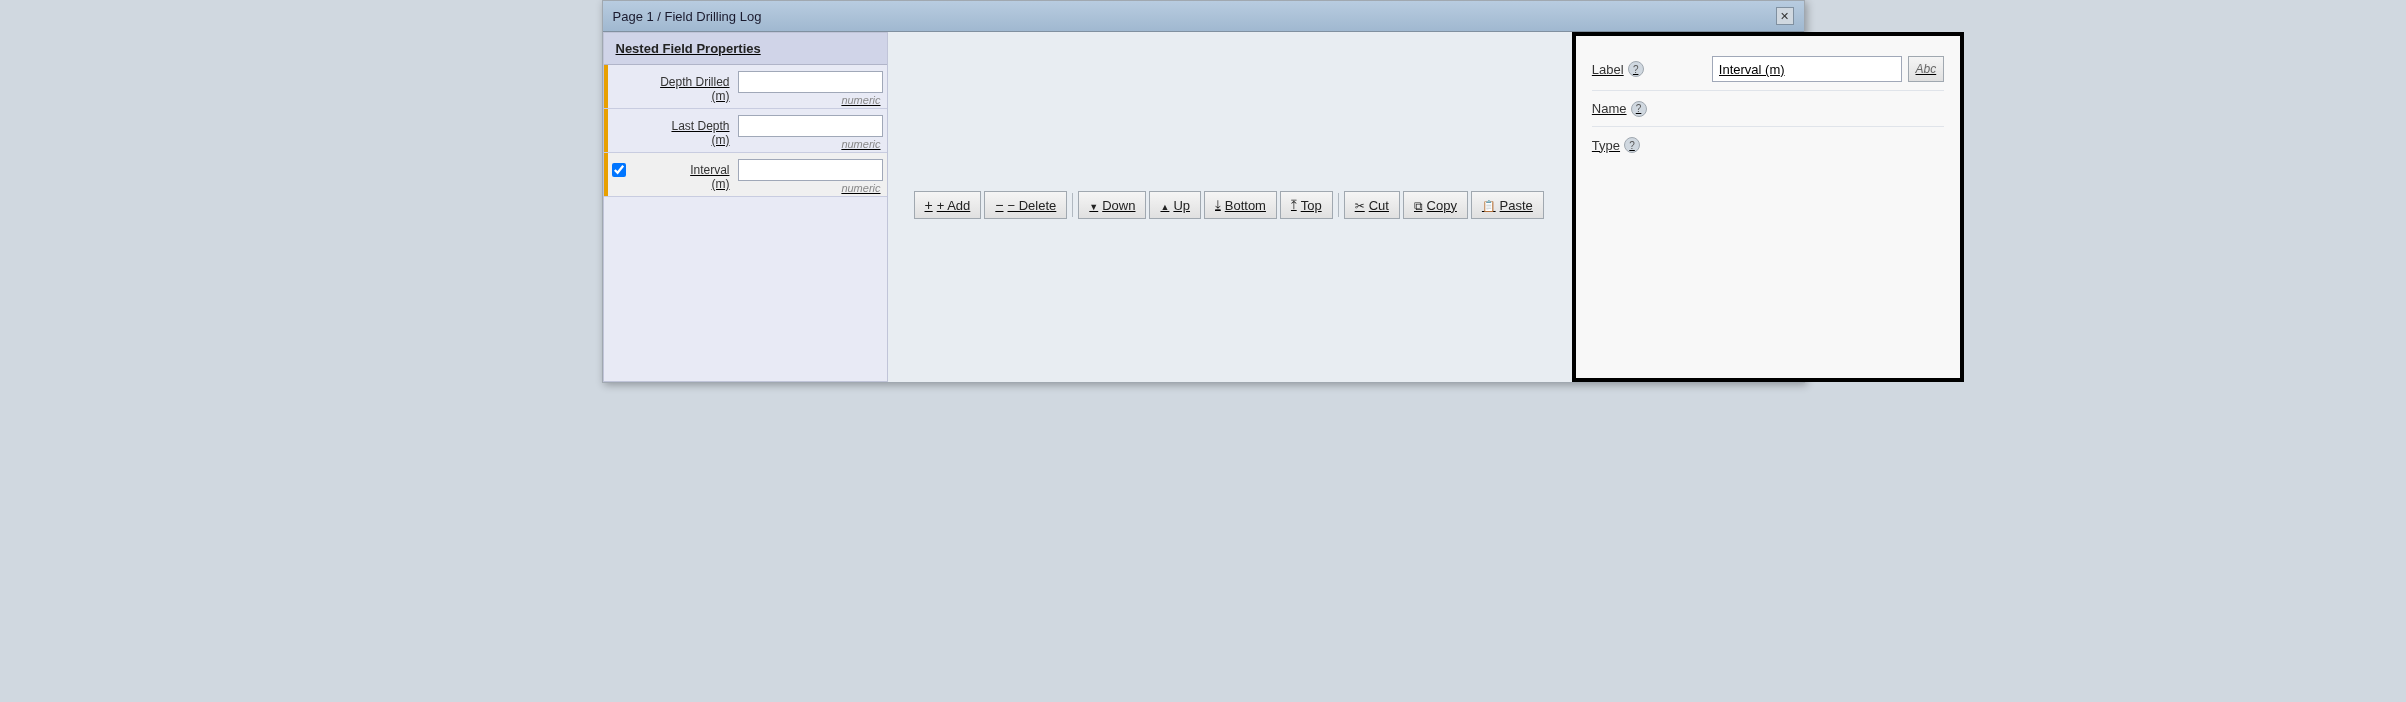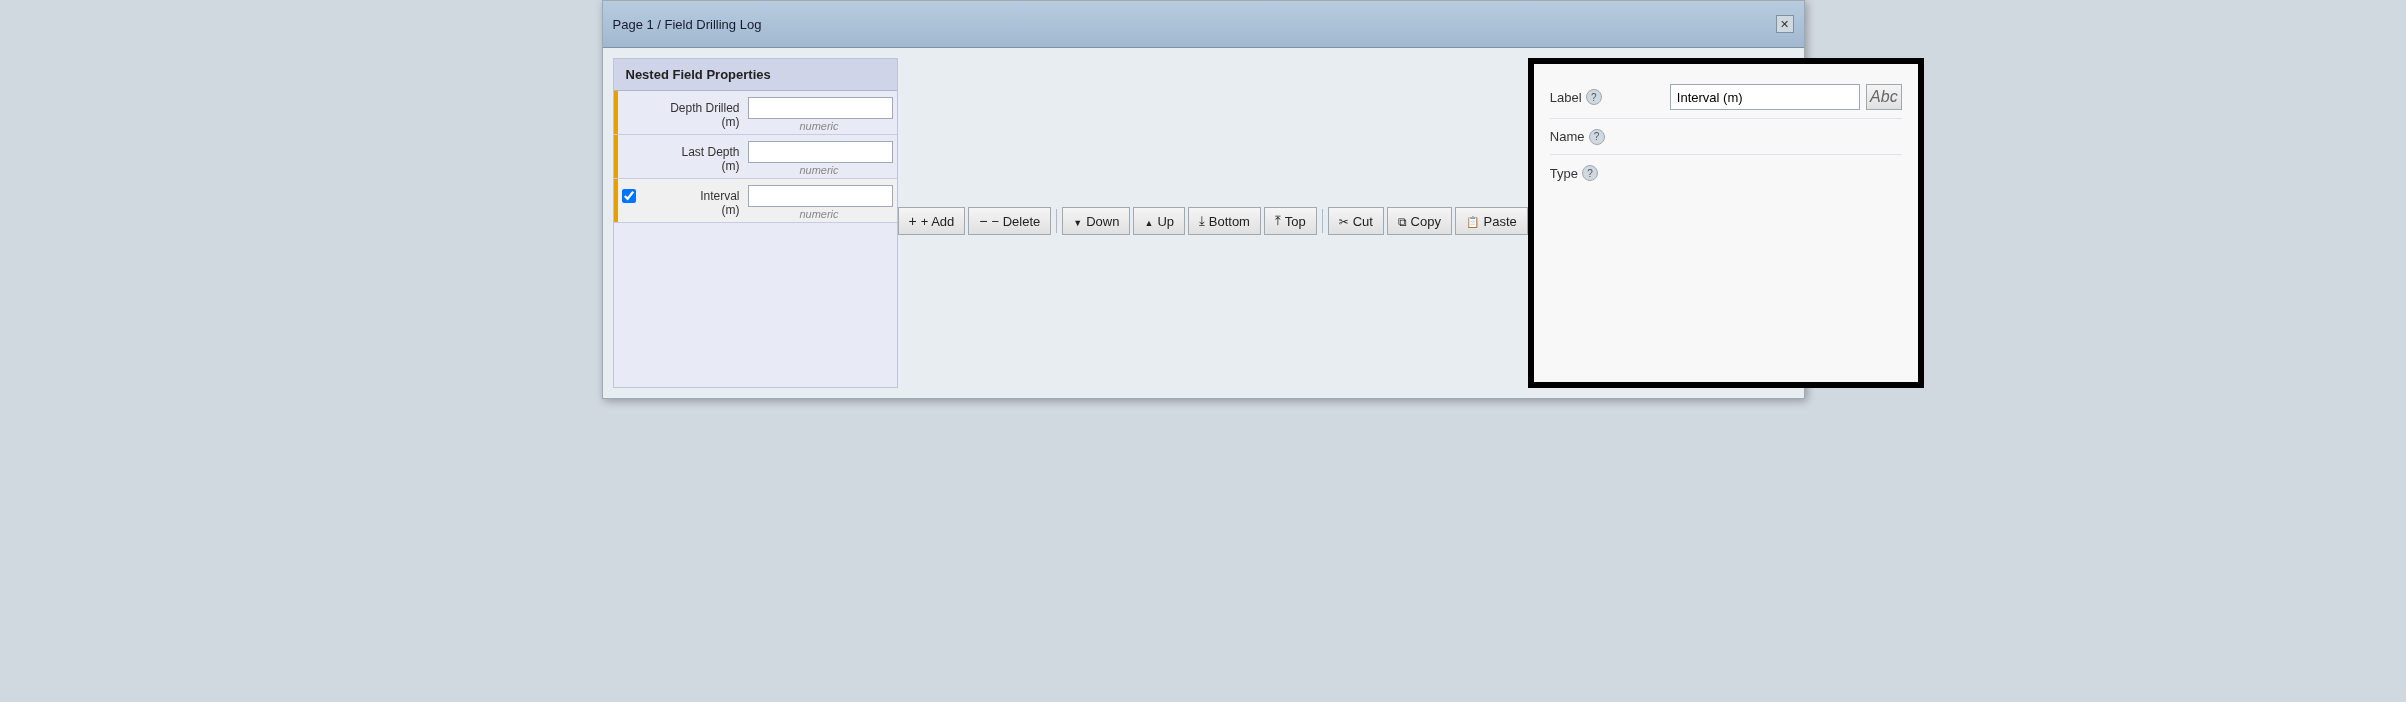--- a/index.html
+++ b/index.html
@@ -16,21 +16,21 @@
     .window {
       width: 1203px;
       background: #e8edf2;
       border: 1px solid #a0a8b0;
       box-shadow: 2px 2px 8px rgba(0,0,0,0.3);
       margin: 0 auto;
     }
 
     .titlebar {
       background: linear-gradient(to bottom, #b8cce0, #a0b8d0);
-      padding: 14px 10px;
+      padding: 6px 10px;
       display: flex;
       justify-content: space-between;
       align-items: center;
       border-bottom: 1px solid #8090a0;
     }
 
     .titlebar-text {
       font-size: 13px;
       color: #1a1a2e;
       font-weight: normal;
@@ -44,23 +44,23 @@
       display: flex;
       align-items: center;
       justify-content: center;
       cursor: pointer;
       font-size: 11px;
       color: #333;
     }
 
     .main-content {
       display: flex;
-      padding: 10px;
-      gap: 0;
+      gap: 26px;
       min-height: 350px;
+      text-decoration: underline;
     }
 
     
     .left-panel {
       width: 285px;
       flex-shrink: 0;
       background: #e8eaf5;
       border: 1px solid #c0c4d8;
     }
 
@@ -105,21 +105,21 @@
       padding-top: 4px;
       color: #333;
       font-size: 12px;
       padding-left: 8px;
       margin-left: 43px;
     }
 
     .field-input-wrap {
       display: flex;
       flex-direction: column;
-      align-items: center;
+      align-items: flex-end;
     }
 
     .field-input {
       width: 145px;
       height: 22px;
       border: 1px solid #a0a8b8;
       background: #fff;
       padding: 2px 4px;
       font-size: 12px;
     }
@@ -174,22 +174,23 @@
 
     .toolbar-sep {
       width: 1px;
       height: 24px;
       background: #b0b8c0;
       margin: 0 2px;
     }
 
     .properties-grid {
       background: #f8f8f8;
-      border: 6px solid #000000;
+      border: 4px solid #000000;
       padding: 12px 16px;
+      margin-left: 28px;
     }
 
     .prop-row {
       display: flex;
       align-items: center;
       padding: 8px 0;
       border-bottom: 1px solid #e0e4ea;
       min-height: 36px;
     }
 
@@ -240,21 +241,21 @@
 
     .abc-btn {
       width: 36px;
       height: 26px;
       background: linear-gradient(to bottom, #f5f5f5, #e0e0e0);
       border: 1px solid #a0a8b0;
       display: flex;
       align-items: center;
       justify-content: center;
       cursor: pointer;
-      font-size: 16px;
+      font-size: 12px;
       color: #666;
       font-style: italic;
     }
 
     .type-select-wrap {
       flex: 1;
       display: flex;
       align-items: center;
       border: 2px solid #4a90d0;
       background: #fff;

